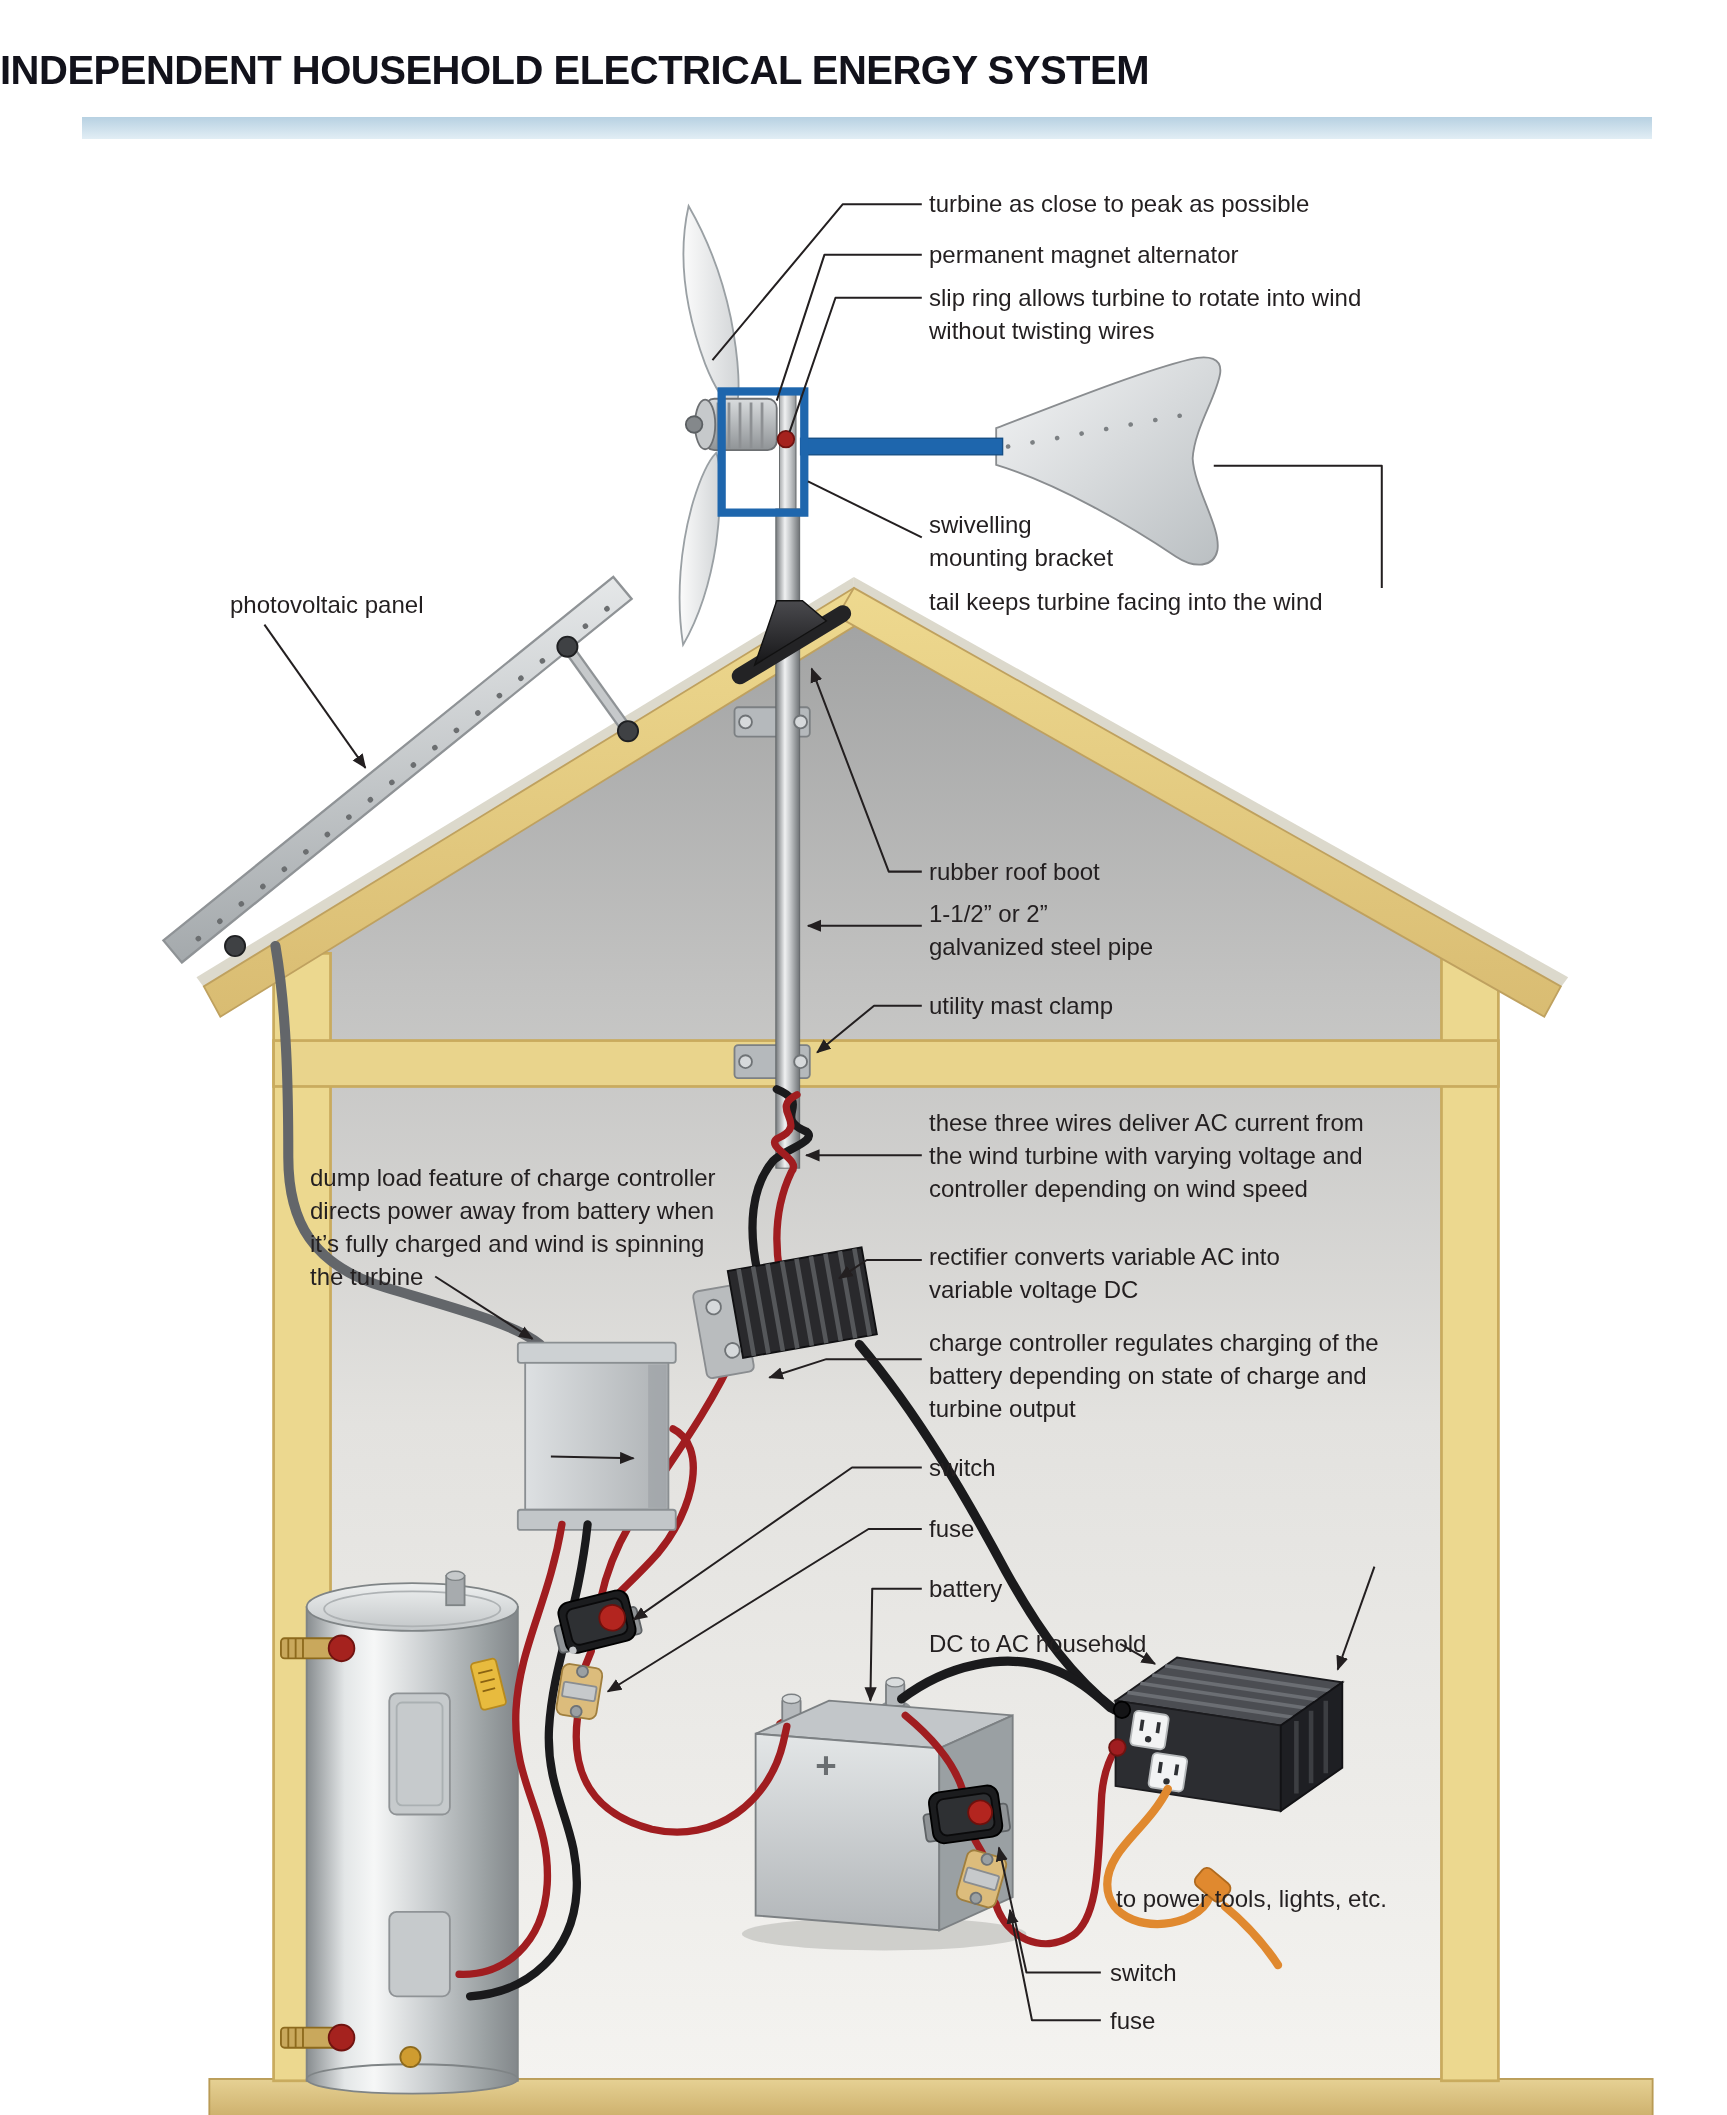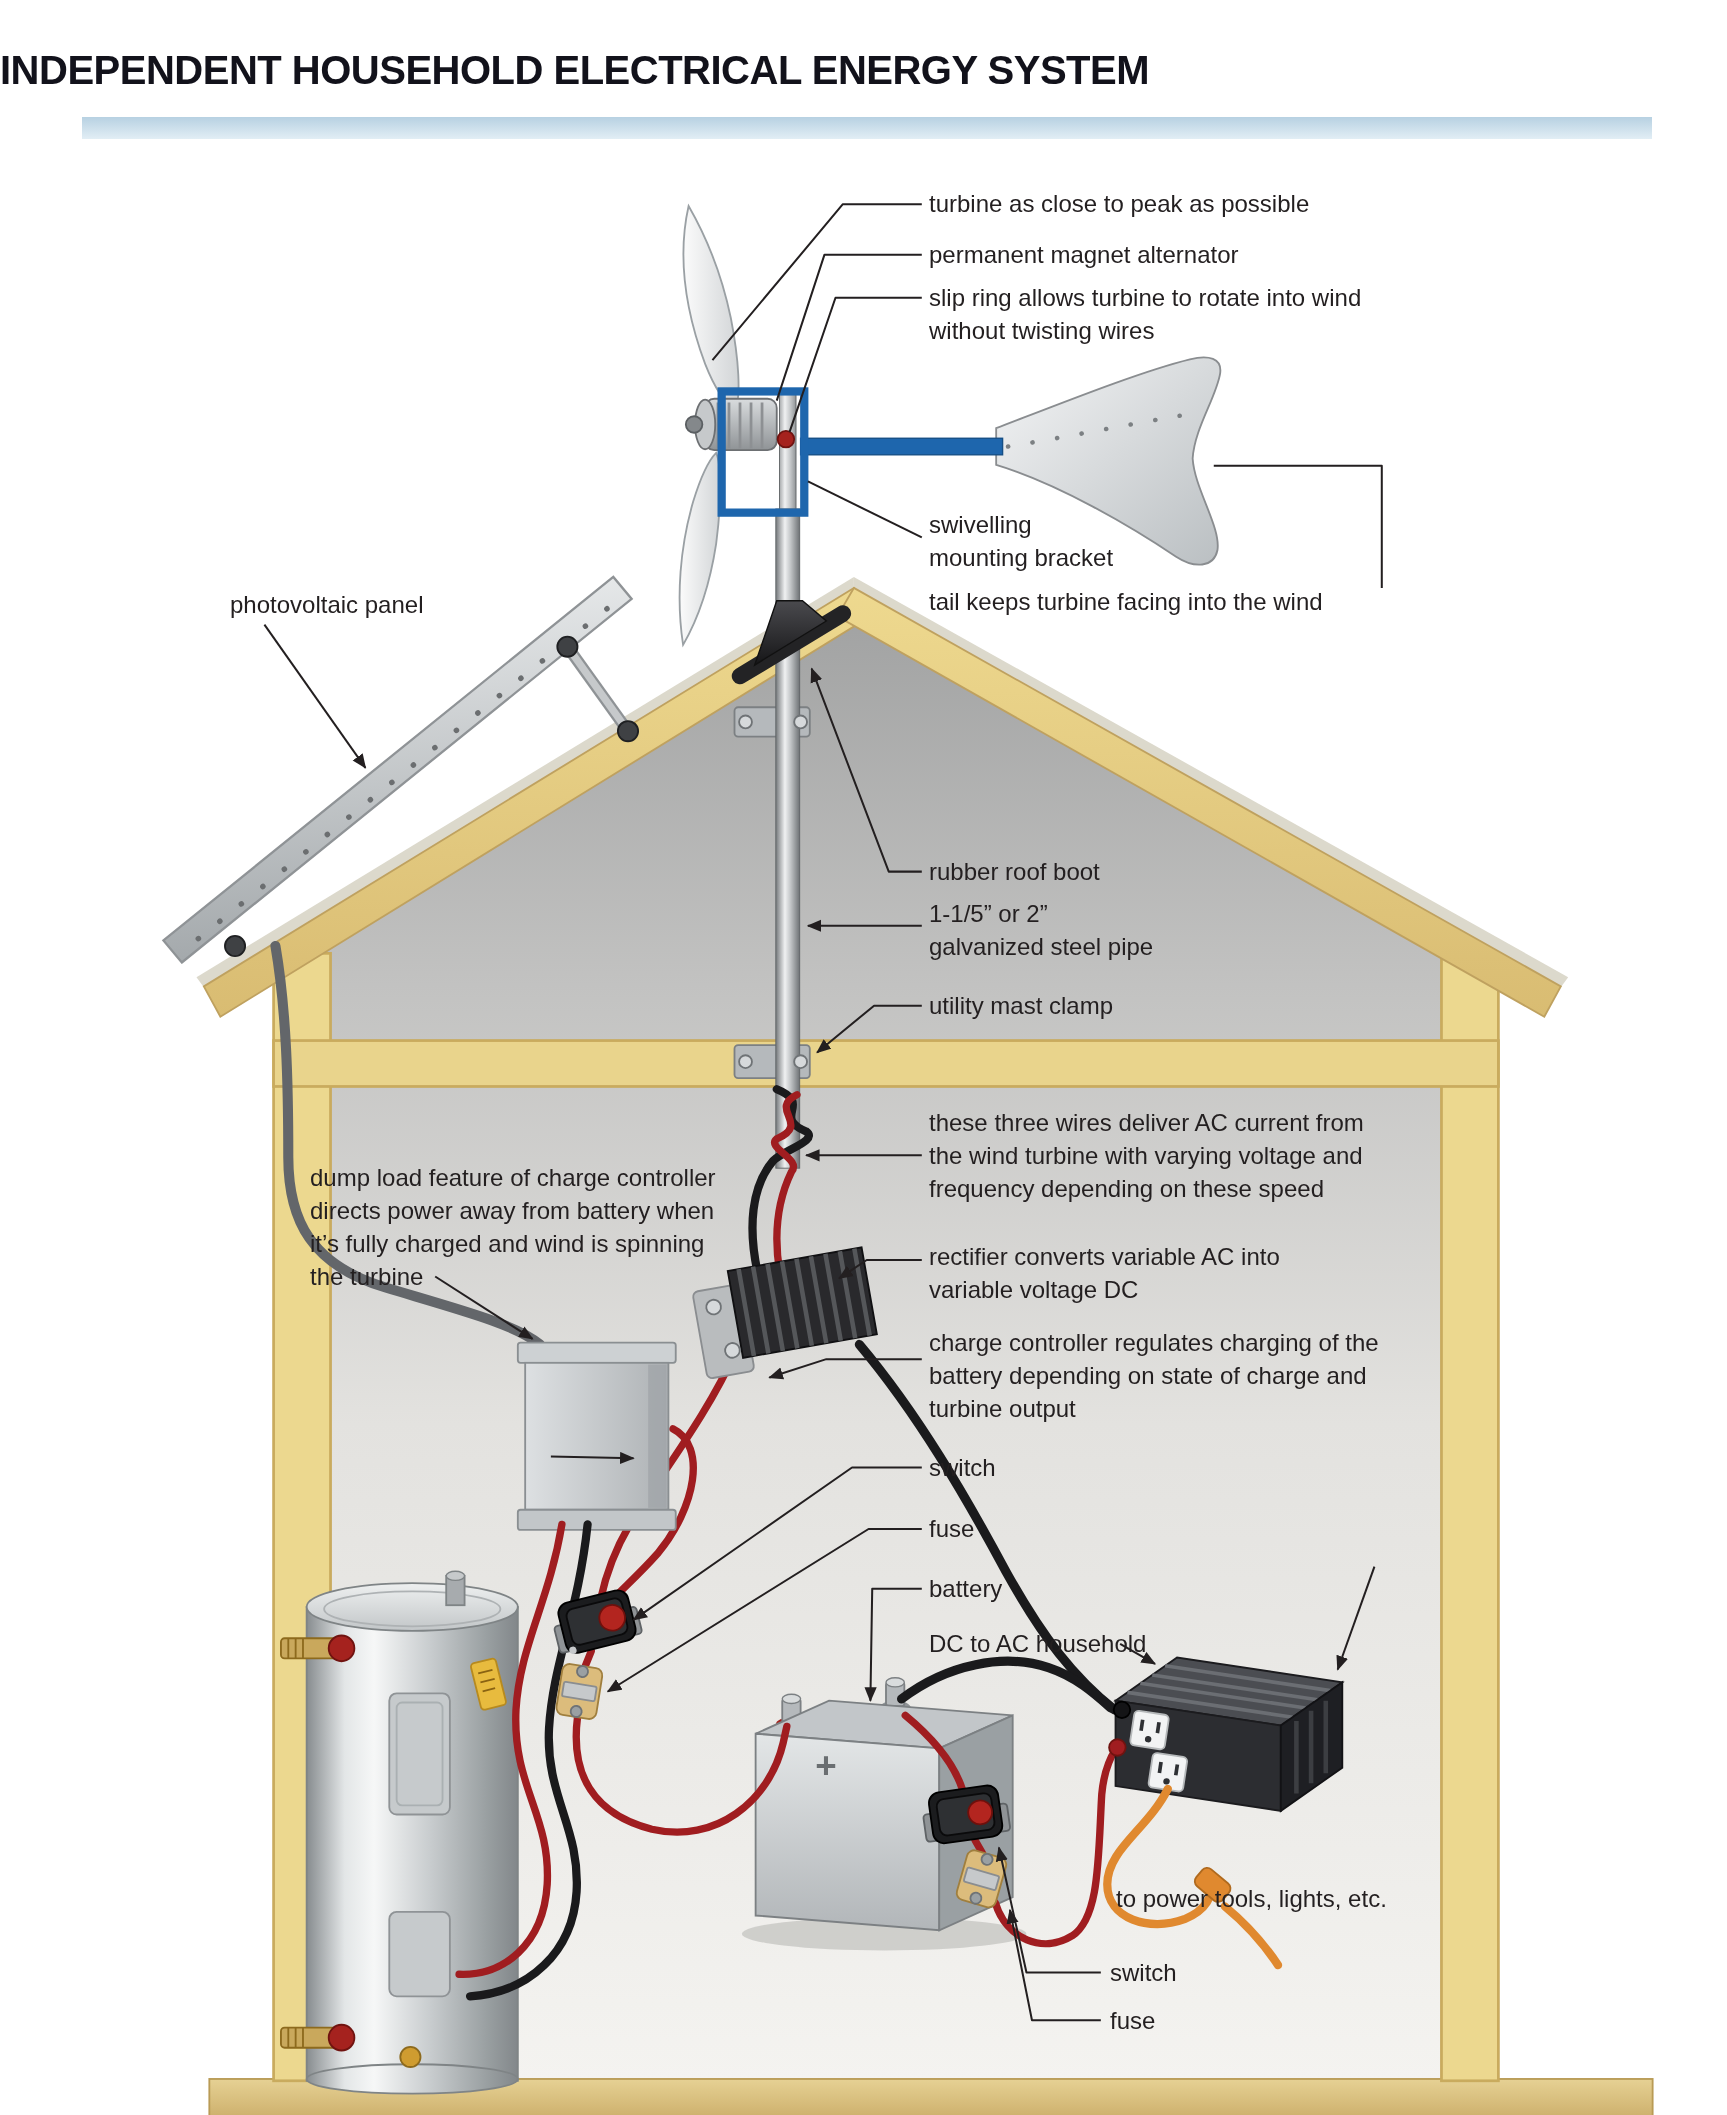--- a/index.html
+++ b/index.html
@@ -290,26 +290,26 @@
 
 <div class="lbl" style="left:929px;top:187px">turbine as close to peak as possible</div>
 <div class="lbl" style="left:929px;top:238px">permanent magnet alternator</div>
 <div class="lbl" style="left:929px;top:281px">slip ring allows turbine to rotate into wind
 without twisting wires</div>
 <div class="lbl" style="left:929px;top:508px">swivelling
 mounting bracket</div>
 <div class="lbl" style="left:929px;top:585px">tail keeps turbine facing into the wind</div>
 <div class="lbl" style="left:230px;top:588px">photovoltaic panel</div>
 <div class="lbl" style="left:929px;top:855px">rubber roof boot</div>
-<div class="lbl" style="left:929px;top:897px">1-1/5” or 2”
+<div class="lbl" style="left:929px;top:897px">1-1/2” or 2”
 galvanized steel pipe</div>
 <div class="lbl" style="left:929px;top:989px">utility mast clamp</div>
 <div class="lbl" style="left:929px;top:1106px">these three wires deliver AC current from
 the wind turbine with varying voltage and
-frequency depending on these speed</div>
+controller depending on wind speed</div>
 <div class="lbl" style="left:929px;top:1240px">rectifier converts variable AC into
 variable voltage DC</div>
 <div class="lbl" style="left:929px;top:1326px">charge controller regulates charging of the
 battery depending on state of charge and
 turbine output</div>
 <div class="lbl" style="left:310px;top:1161px">dump load feature of charge controller
 directs power away from battery when
 it’s fully charged and wind is spinning
 the turbine</div>
 <div class="lbl" style="left:929px;top:1451px">switch</div>

